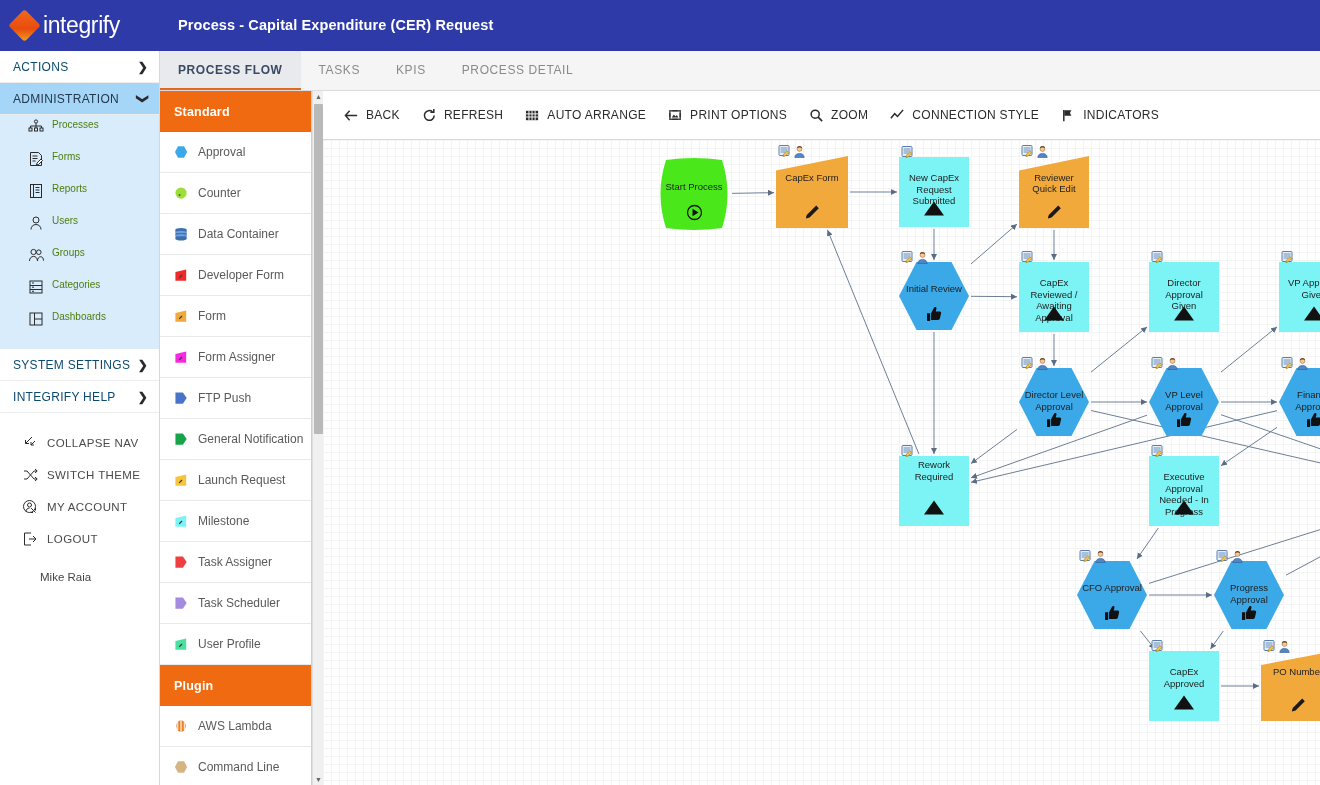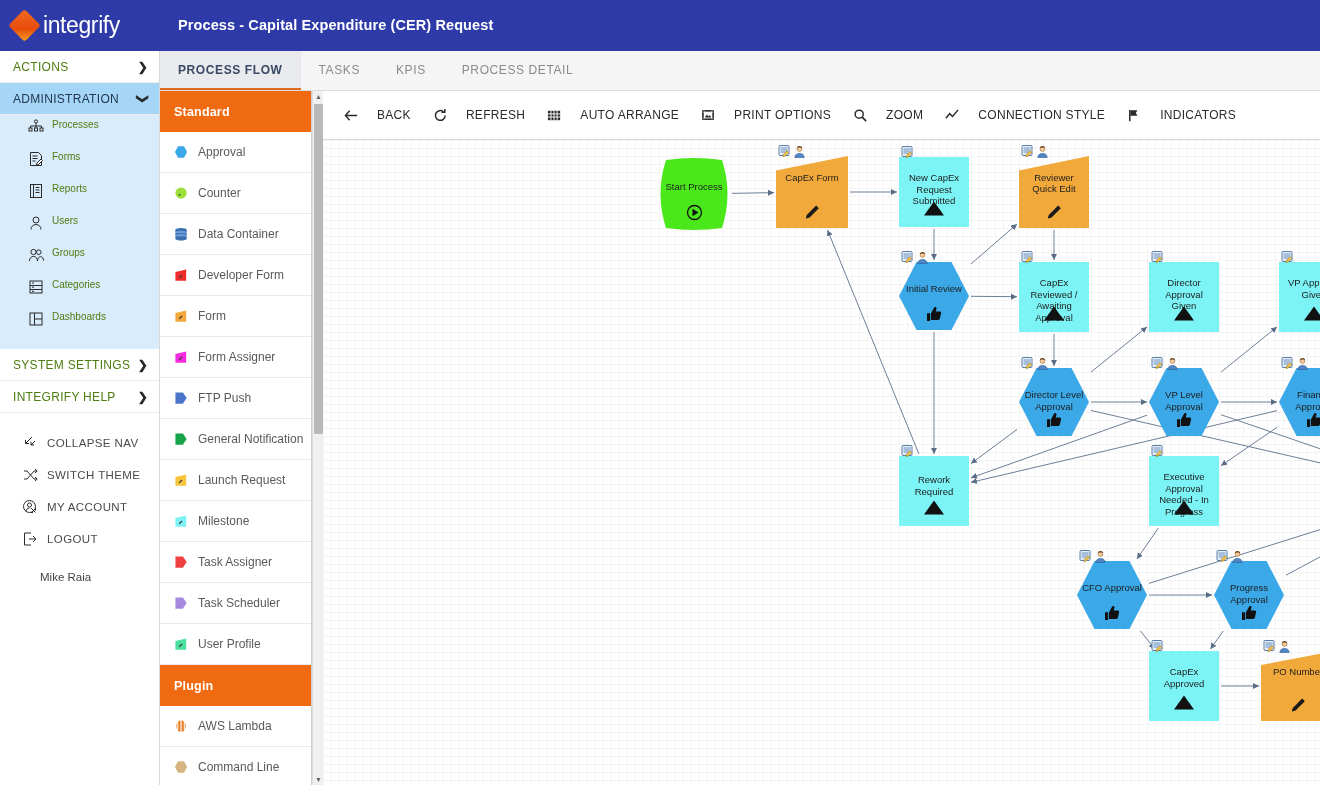--- a/index.html
+++ b/index.html
@@ -12,21 +12,21 @@
   }
   
   #topbar { position:absolute; left:0; top:0; width:1320px; height:51px; background:#2d3aa8; }
   #logo-area { position:absolute; left:0; top:0; width:160px; height:51px; background:#2d3aa8; display:flex; align-items:center; padding-left:13px; }
   .logo-diamond { width:23px; height:23px; background:linear-gradient(135deg,#f06a1e 0%, #e84c0c 60%, #f3a01e 100%); transform:rotate(45deg); border-radius:3px; margin-right:7px; flex:none; }
   #logo-text { color:#fff; font-size:23px; letter-spacing:-0.4px; font-weight:400; }
   #header-title { position:absolute; left:178px; top:0; height:51px; line-height:51px; color:#ffffff; font-size:14.5px; font-weight:bold; letter-spacing:0.1px; white-space:nowrap; }
 
   
   #leftnav { position:absolute; left:0; top:51px; width:160px; height:734px; background:#fff; border-right:1px solid #d8d8d8; }
-  .nav-group { height:32px; display:flex; align-items:center; padding:0 11px 0 13px; font-size:12px; color:#4d7c0f; letter-spacing:0.3px; border-bottom:1px solid #ececec; cursor:pointer; }
+  .nav-group { height:32px; display:flex; align-items:center; padding:0 11px 0 13px; font-size:12px; color:#0c4a6e; letter-spacing:0.3px; border-bottom:1px solid #ececec; cursor:pointer; }
   .nav-group.open { background:#a5d6f7; color:#24384d; }
   .nav-group .ng-label { flex:1; }
   .chev { font-size:12px; font-weight:bold; color:#2a2a2a; }
   .chev.right::after { content:"\276F"; }
   .chev.down::after  { content:"\276F"; display:inline-block; transform:rotate(90deg); }
   #admin-sub { background:#d9ecfb; padding:4px 0 6px 0; }
   .nav-item { height:32px; display:flex; align-items:flex-start; padding-left:28px; gap:8px; font-size:10px; color:#4d7c0f; cursor:pointer; }
   .nav-item .ico { width:16px; height:16px; flex:none; display:block; }
   .nav-util { height:32px; display:flex; align-items:center; padding-left:22px; gap:9px; font-size:11.5px; color:#4a4a4a; letter-spacing:.4px; cursor:pointer; }
   .nav-util .ico { width:16px; height:16px; flex:none; }
@@ -43,21 +43,21 @@
   .pal-header { height:41px; background:#ef6a10; color:#fff; font-size:12.5px; font-weight:bold; display:flex; align-items:center; padding-left:14px; letter-spacing:.2px; cursor:pointer; }
   .pal-item { height:41px; display:flex; align-items:center; gap:9px; padding-left:14px; border-bottom:1px solid #e9e9e9; font-size:12px; color:#5a5a5a; cursor:pointer; background:#fff; }
   .pal-swatch { width:15px; height:15px; flex:none; display:block; }
   #pal-scrollbar { position:absolute; left:312px; top:91px; width:11px; height:694px; background:#f0f0f0; border-left:1px solid #dedede; }
   .sb-arrow { position:absolute; left:0; width:11px; height:11px; font-size:7px; color:#666; text-align:center; line-height:11px; background:#f0f0f0; cursor:pointer; }
   #sb-up { top:0; } #sb-down { bottom:0; }
   #sb-thumb { position:absolute; left:1px; top:13px; width:9px; height:330px; background:#b9b9b9; border-radius:1px; cursor:pointer; }
 
   
   #toolbar { position:absolute; left:323px; top:91px; width:997px; height:49px; background:#fff; border-bottom:1px solid #d9d9d9; display:flex; align-items:center; padding-left:21px; gap:22px; }
-  .tb-btn { display:flex; align-items:center; gap:18px; font-size:12px; color:#2b2b2b; letter-spacing:.3px; cursor:pointer; white-space:nowrap; }
+  .tb-btn { display:flex; align-items:center; gap:7px; font-size:12px; color:#2b2b2b; letter-spacing:.3px; cursor:pointer; white-space:nowrap; }
   .tb-btn .ico { width:15px; height:15px; flex:none; }
 
   
   #canvas { position:absolute; left:323px; top:140px; width:997px; height:645px; overflow:hidden;
     background-color:#ffffff;
     background-image:
       radial-gradient(circle, #dcdcdc 0.6px, transparent 0.7px),
       linear-gradient(to right, #f4f4f4 1px, transparent 1px),
       linear-gradient(to bottom, #f4f4f4 1px, transparent 1px);
     background-size: 8px 8px, 8px 8px, 8px 8px;
@@ -646,21 +646,21 @@
           </svg></span>
         <span class="badges">
           <span>
             <svg width="13" height="13" viewBox="0 0 13 13">
               <rect x="1" y="0.5" width="10" height="10" rx="1" fill="#e8eef7" stroke="#5b7fa8"></rect>
               <path d="M2.6 3h7M2.6 5h7M2.6 7h5" stroke="#5b86bb" stroke-width="0.9"></path>
               <path d="M5.5 9.2l3.4-3.4 1.8 1.8-3.4 3.4-2.3.6z" fill="#f2c14e" stroke="#9c7a1c" stroke-width="0.6"></path>
             </svg>
           </span>
         </span>
-        <span class="label" style="top:18px;padding:0 3px">Rework Required</span>
+        <span class="label" style="top:3px;padding:0 3px">Rework Required</span>
         <span class="marker" style="top:44px"><svg width="22" height="15" viewBox="0 0 22 15">
             <path d="M11 0.6L21 14.4H1z" fill="#111"></path>
           </svg></span>
       </div>
       <div class="node" style="left: 826px; top: 316px; width: 70px; height: 70px;">
         <span class="body"><svg width="70" height="70" viewBox="0 0 70 70" preserveAspectRatio="none">
             <rect width="70" height="70" fill="#7cf3f5"></rect>
           </svg></span>
         <span class="badges">
           <span>

